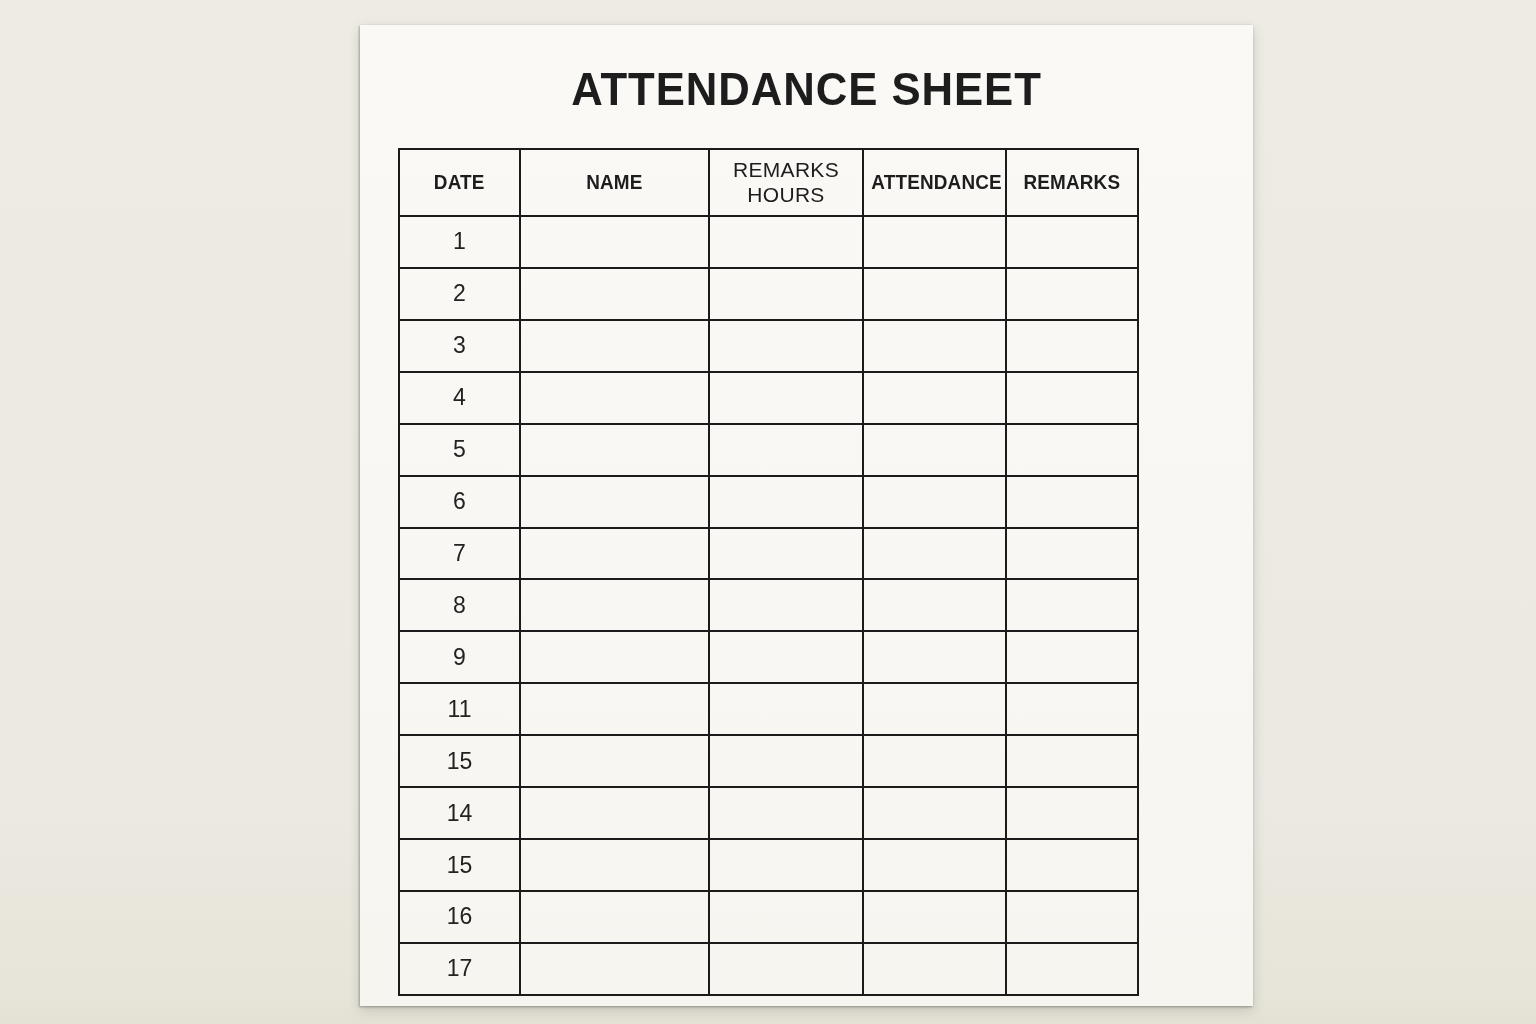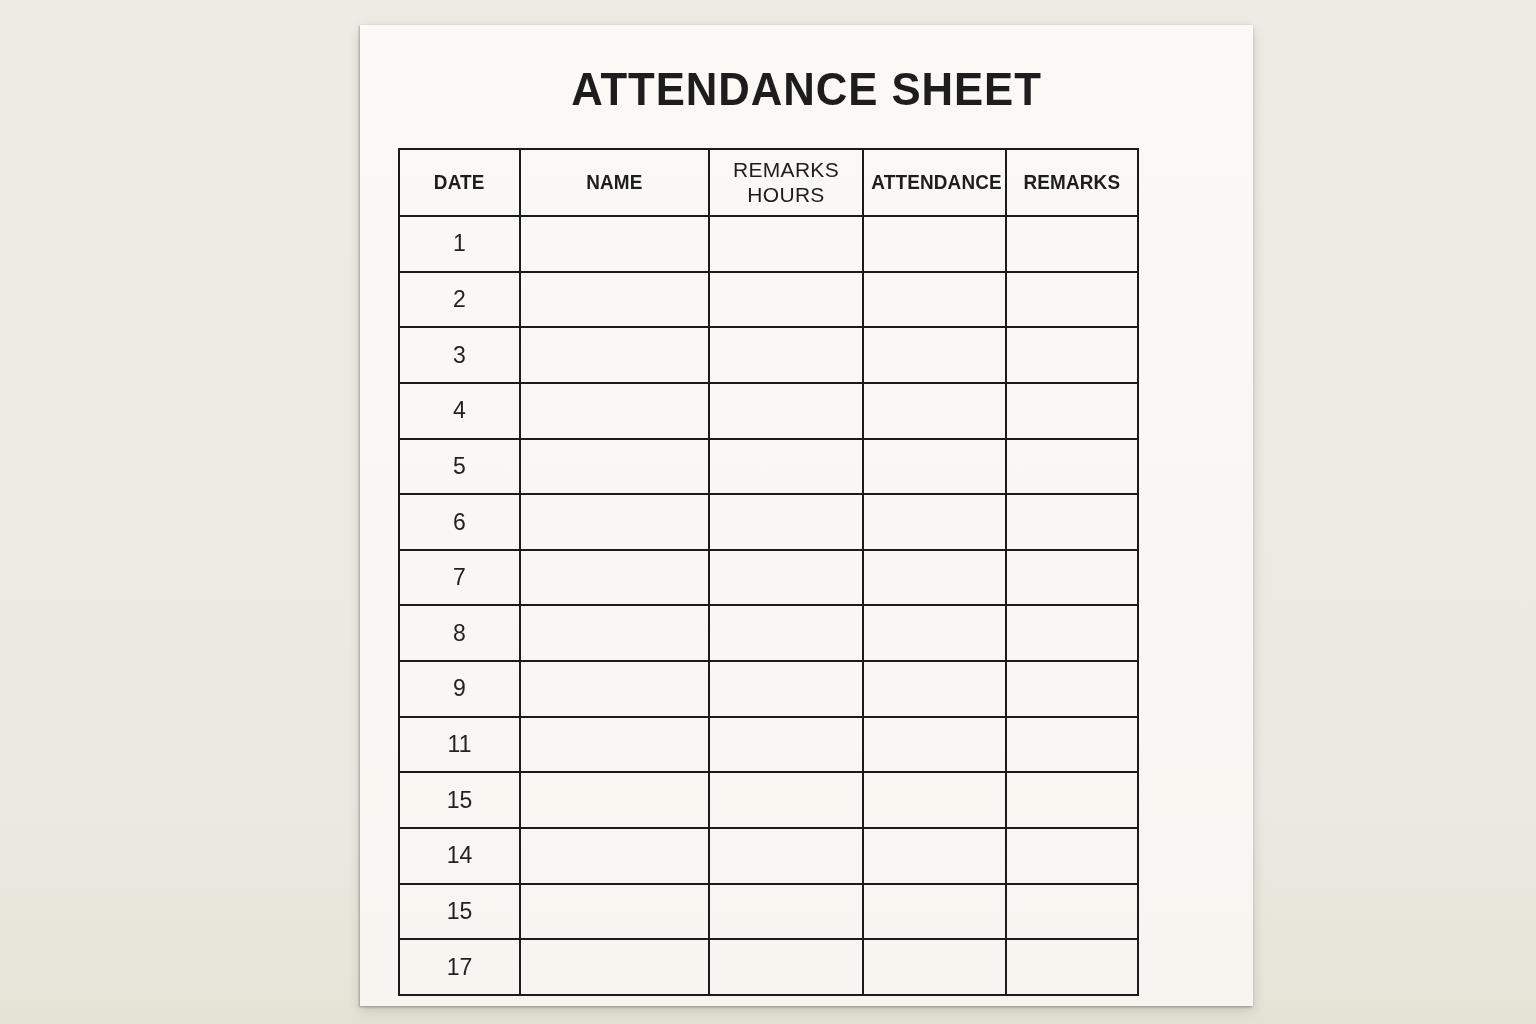--- a/index.html
+++ b/index.html
@@ -214,20 +214,27 @@
     <td class="remarks-cell"></td>
   </tr>
         <tr>
     <td class="date-cell">15</td>
     <td class="name-cell"></td>
     <td class="hours-cell"></td>
     <td class="attend-cell"></td>
     <td class="remarks-cell"></td>
   </tr>
         <tr>
+    <td class="date-cell">16</td>
+    <td class="name-cell"></td>
+    <td class="hours-cell"></td>
+    <td class="attend-cell"></td>
+    <td class="remarks-cell"></td>
+  </tr>
+        <tr>
     <td class="date-cell">17</td>
     <td class="name-cell"></td>
     <td class="hours-cell"></td>
     <td class="attend-cell"></td>
     <td class="remarks-cell"></td>
   </tr>
       </tbody>
   </table>
 
 </div>

